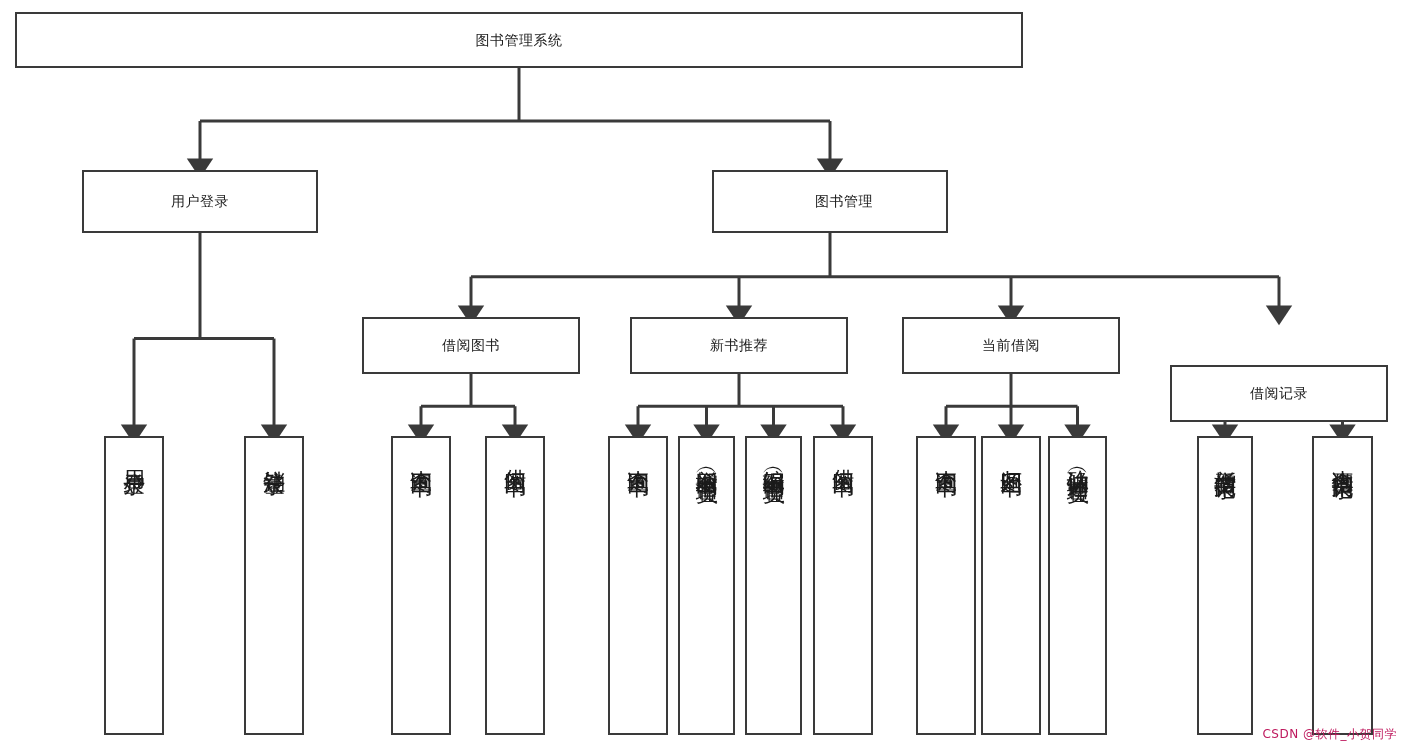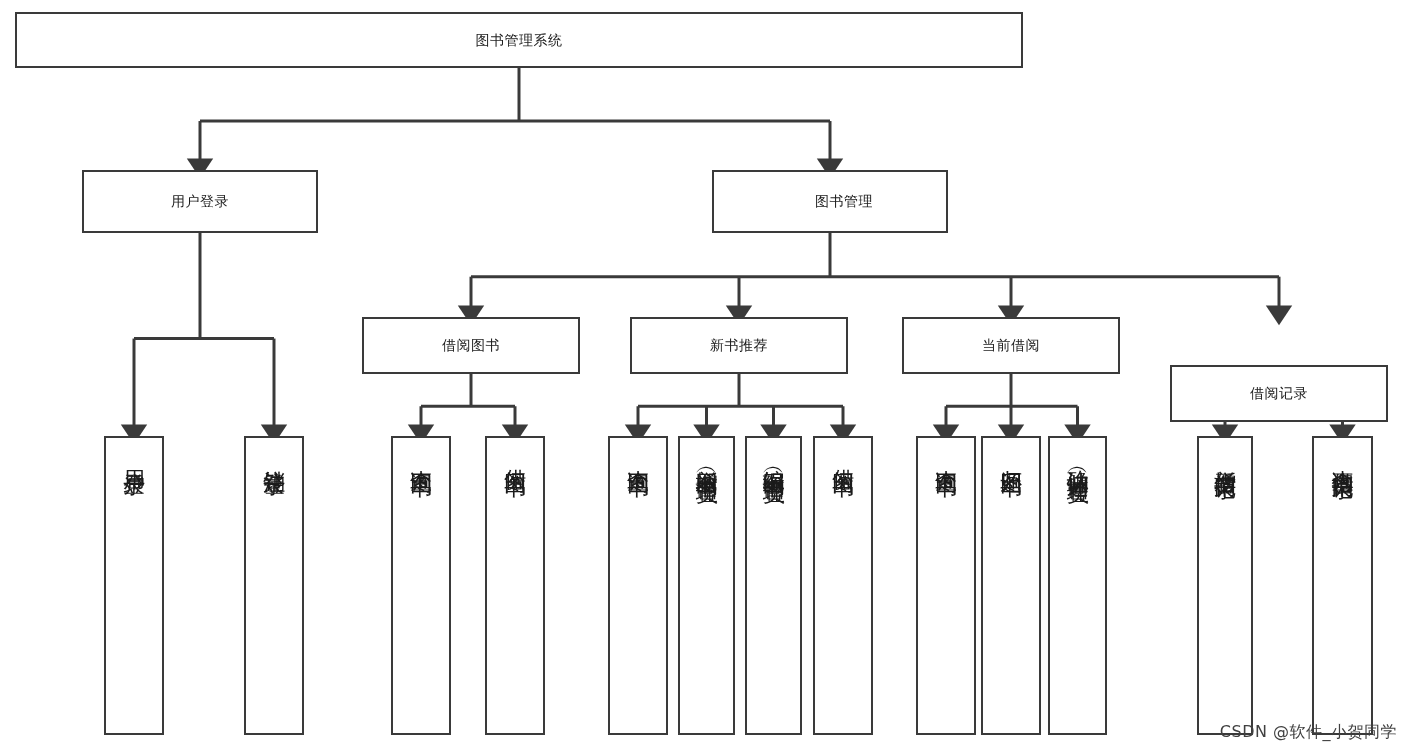--- a/index.html
+++ b/index.html
@@ -57,22 +57,22 @@
     text-orientation: upright;
     font-size: 22px;
     line-height: 1.12;
     letter-spacing: 2px;
     white-space: nowrap;
   }
   #watermark {
     position: absolute;
     right: 8px;
     bottom: 4px;
-    font-size: 16px;
-    color: #404040;
+    font-size: 12px;
+    color: #be185d;
     letter-spacing: 0.5px;
     white-space: nowrap;
     margin-top: 43px;
   }
 </style>
 </head>
 <body>
 
 <div id="diagram-root">
   <svg class="edges" viewBox="0 0 1405 747" xmlns="http://www.w3.org/2000/svg">

